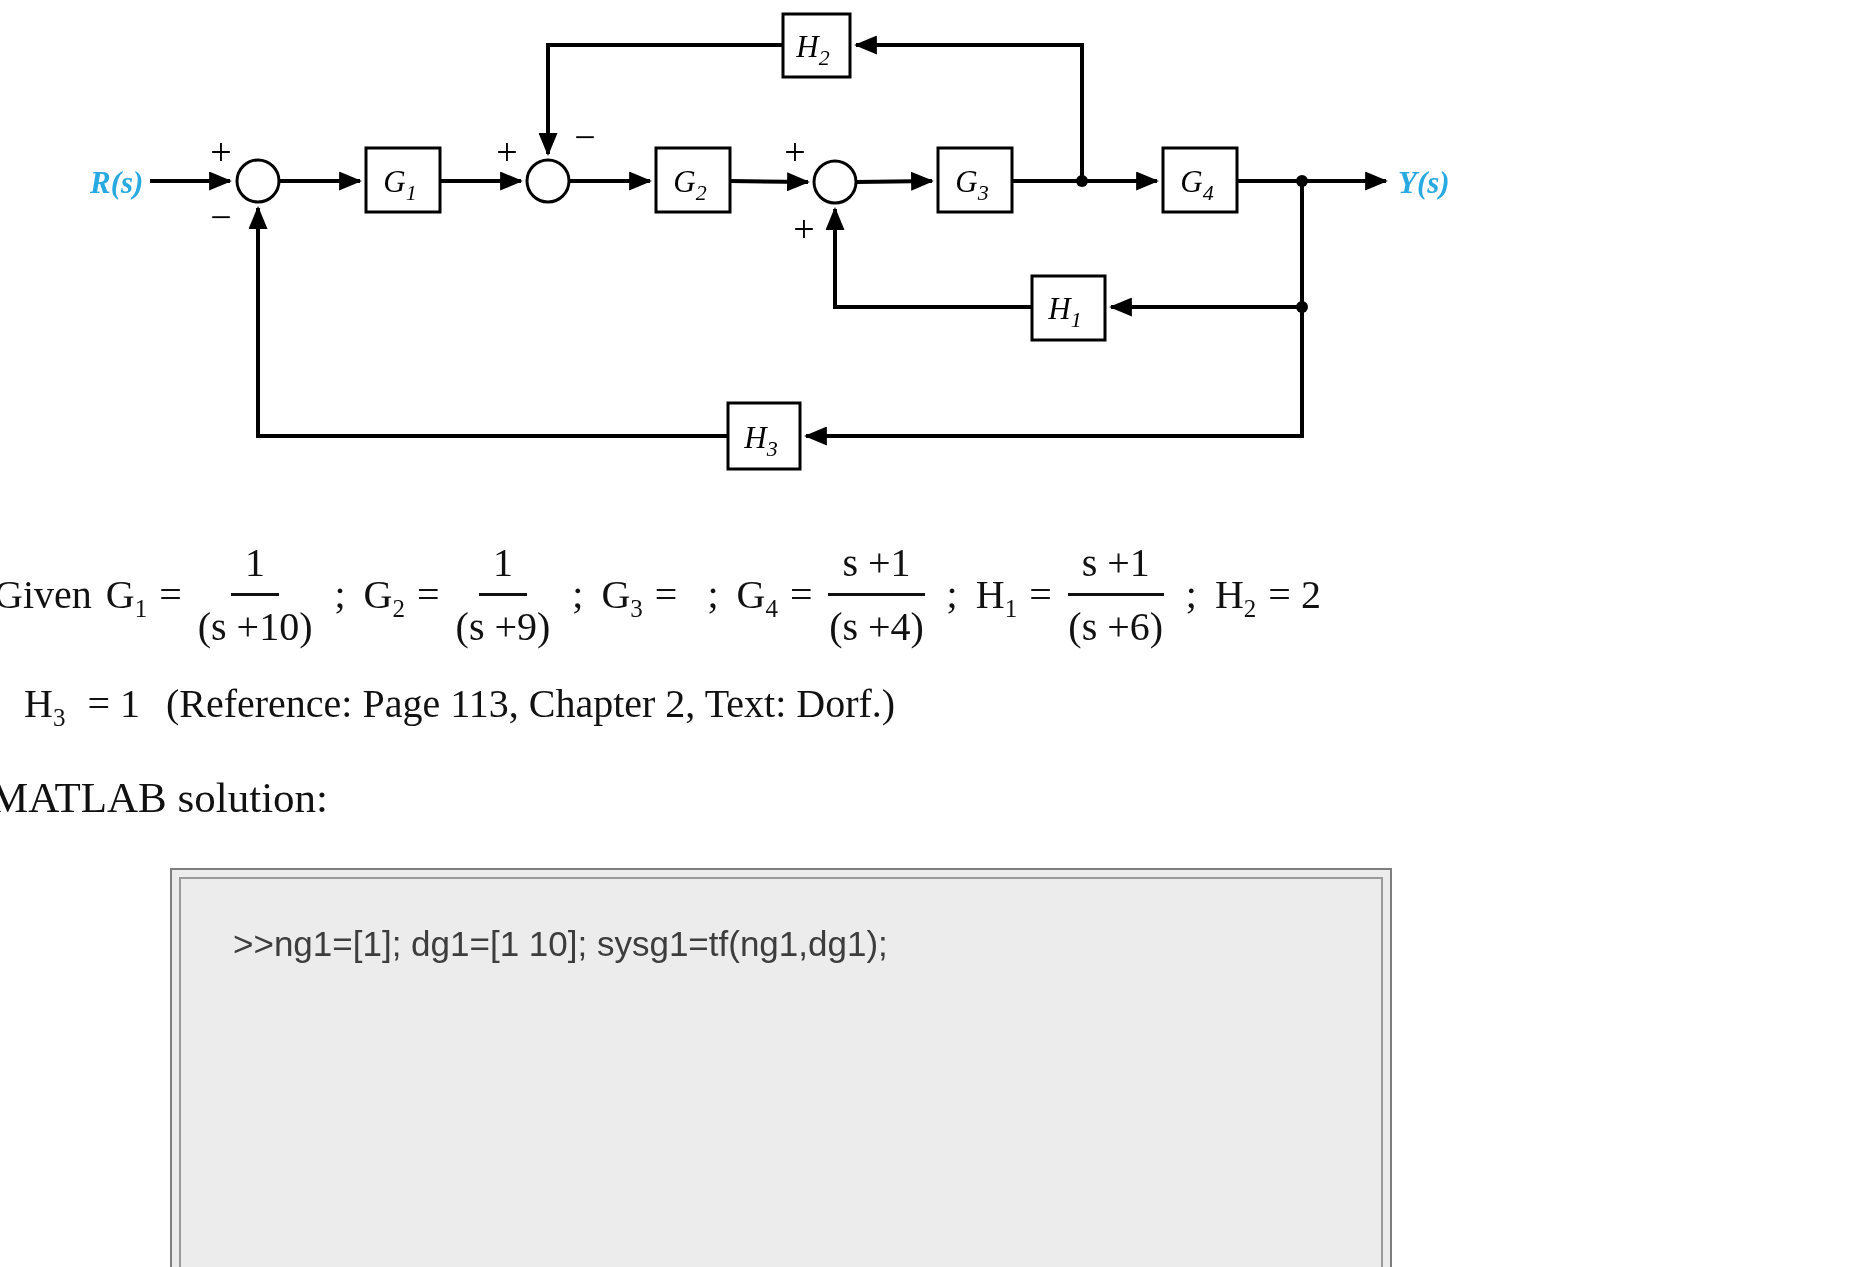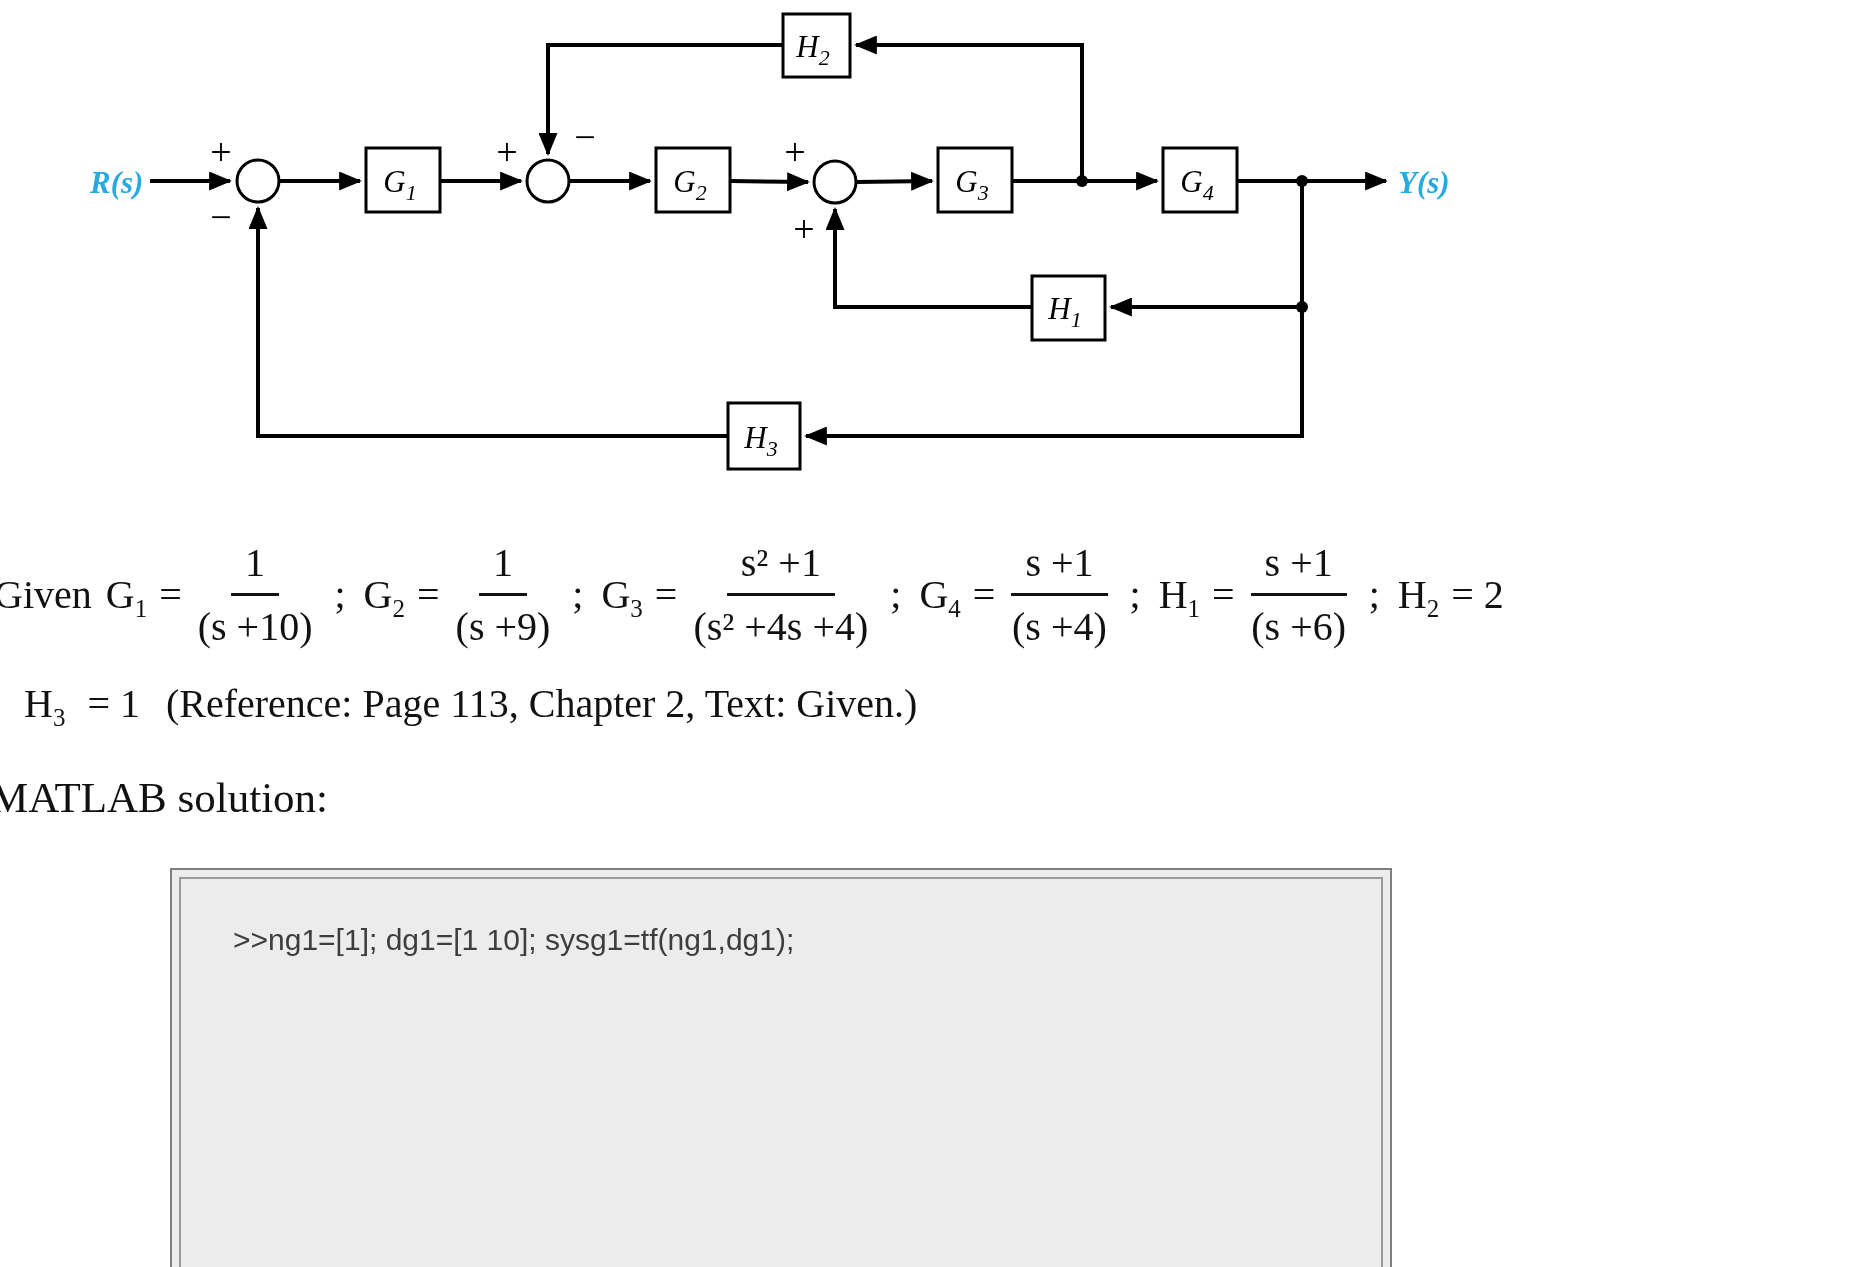--- a/index.html
+++ b/index.html
@@ -39,21 +39,21 @@
   .code-outer {
     margin:46px 0 0 170px; width:1222px; height:430px;
     background:#ececec; border:2px solid #7e7e7e; padding:7px; box-sizing:border-box;
   }
   .code-inner {
     border:2px solid #9b9b9b; width:100%; height:100%; box-sizing:border-box;
     padding:40px 0 0 52px; background:#ececec;
   }
   .code-line {
     font-family:"Liberation Sans", sans-serif;
-    font-size:30px; line-height:1.43; color:#3d3d3d; white-space:pre;
+    font-size:35px; line-height:1.43; color:#3d3d3d; white-space:pre;
   }
 </style>
 </head>
 <body>
 
 <div class="diagram-wrap">
 <svg width="1868" height="505" viewBox="0 0 1868 505" xmlns="http://www.w3.org/2000/svg">
   <defs>
     <marker id="arrow" markerUnits="userSpaceOnUse" markerWidth="24" markerHeight="19" refX="11" refY="5" viewBox="0 0 12 10" orient="auto">
       <path d="M0,0 L12,5 L0,10 Z" fill="#000"></path>
@@ -134,24 +134,20 @@
     <span class="frac">
       <span class="num">1</span>
       <span class="den">(s +9)</span>
     </span>
     <span class="eq-sep">;</span>
   </span>
 
   <span class="eq-term">
     <span class="eq-var"><span>G</span><sub>3</sub></span>
     <span class="eq-equals">=</span>
-    <span class="frac">
-      <span class="num">s² +1</span>
-      <span class="den">(s² +4s +4)</span>
-    </span>
     <span class="eq-sep">;</span>
   </span>
 
   <span class="eq-term">
     <span class="eq-var"><span>G</span><sub>4</sub></span>
     <span class="eq-equals">=</span>
     <span class="frac">
       <span class="num">s +1</span>
       <span class="den">(s +4)</span>
     </span>
@@ -170,21 +166,21 @@
 
   <span class="eq-term">
     <span class="eq-var"><span>H</span><sub>2</sub></span>
     <span class="eq-value">= 2</span>
   </span>
 </div>
 
 <div class="eq-row2">
   <span class="eq-var"><span>H</span><sub>3</sub></span>
   <span class="eq-value">= 1</span>
-  <span class="eq-ref">(Reference: Page 113, Chapter 2, Text: Given.)</span>
+  <span class="eq-ref">(Reference: Page 113, Chapter 2, Text: Dorf.)</span>
 </div>
 
 <div class="matlab-heading">MATLAB solution:</div>
 
 <div class="code-outer">
   <div class="code-inner">
     <div class="code-line">&gt;&gt;ng1=[1]; dg1=[1 10]; sysg1=tf(ng1,dg1);</div>
   </div>
 </div>
 

